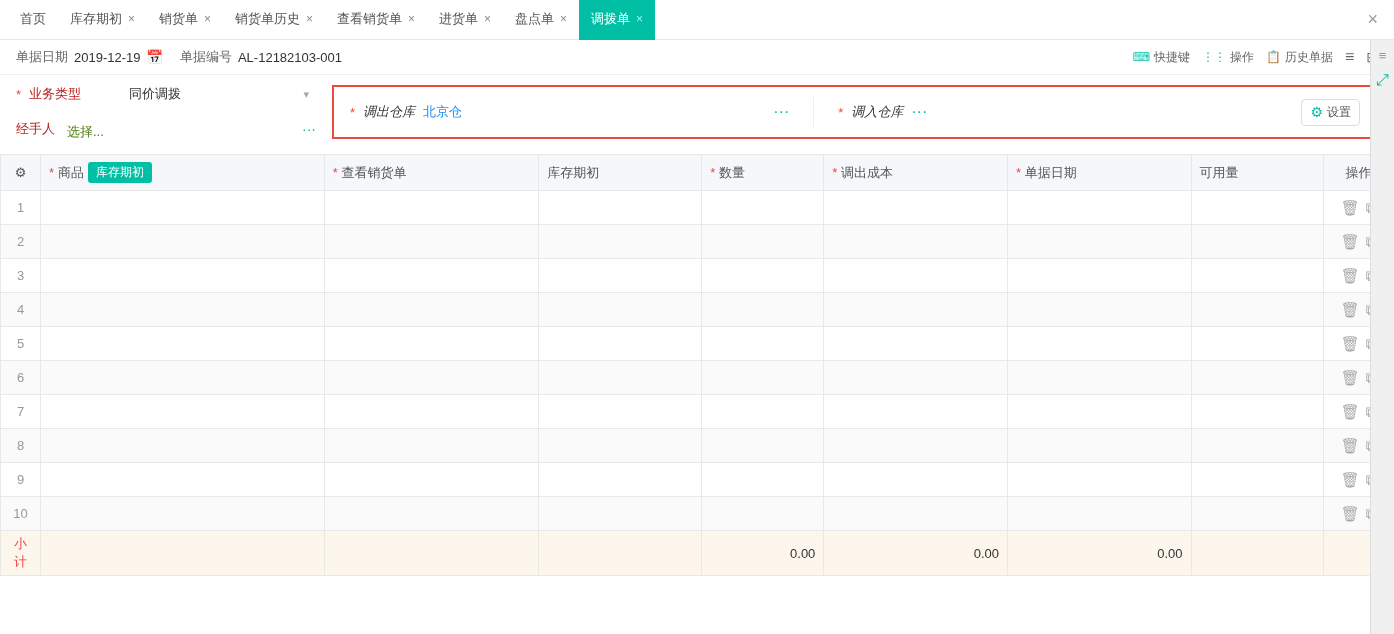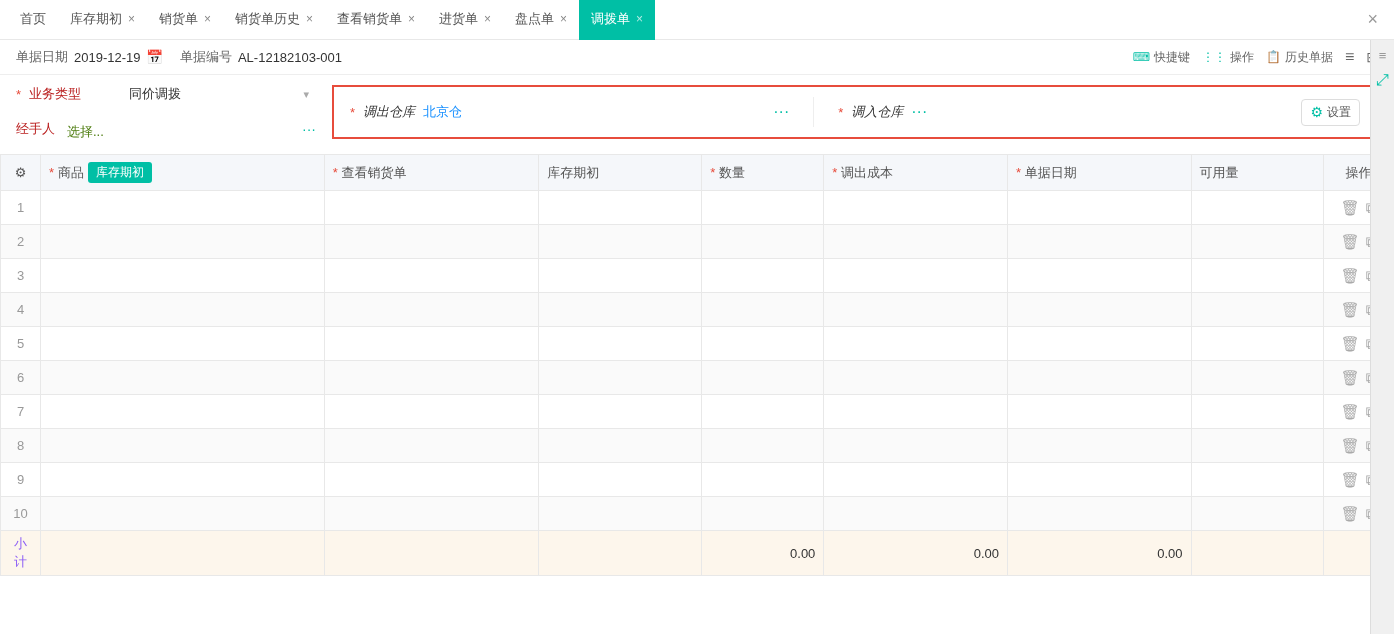--- a/index.html
+++ b/index.html
@@ -466,21 +466,21 @@
       <td></td>
       <td></td>
       <td class="col-action">
         <div class="action-icons">
           <span class="icon-btn">🗑</span>
           <span class="icon-btn">⧉</span>
         </div>
       </td>
     </tr>
             <tr style="background: rgb(253, 246, 236);">
-  <td class="row-num" colspan="1" style="color:#8b5cf6;">小计</td>
+  <td class="row-num" colspan="1" style="color:#ef4444;">小计</td>
   <td></td>
   <td></td>
   <td></td>
   <td style="text-align:right;">0.00</td>
   <td style="text-align:right;">0.00</td>
   <td style="text-align:right;">0.00</td>
   <td></td>
   <td></td>
 </tr>
           </tbody>

